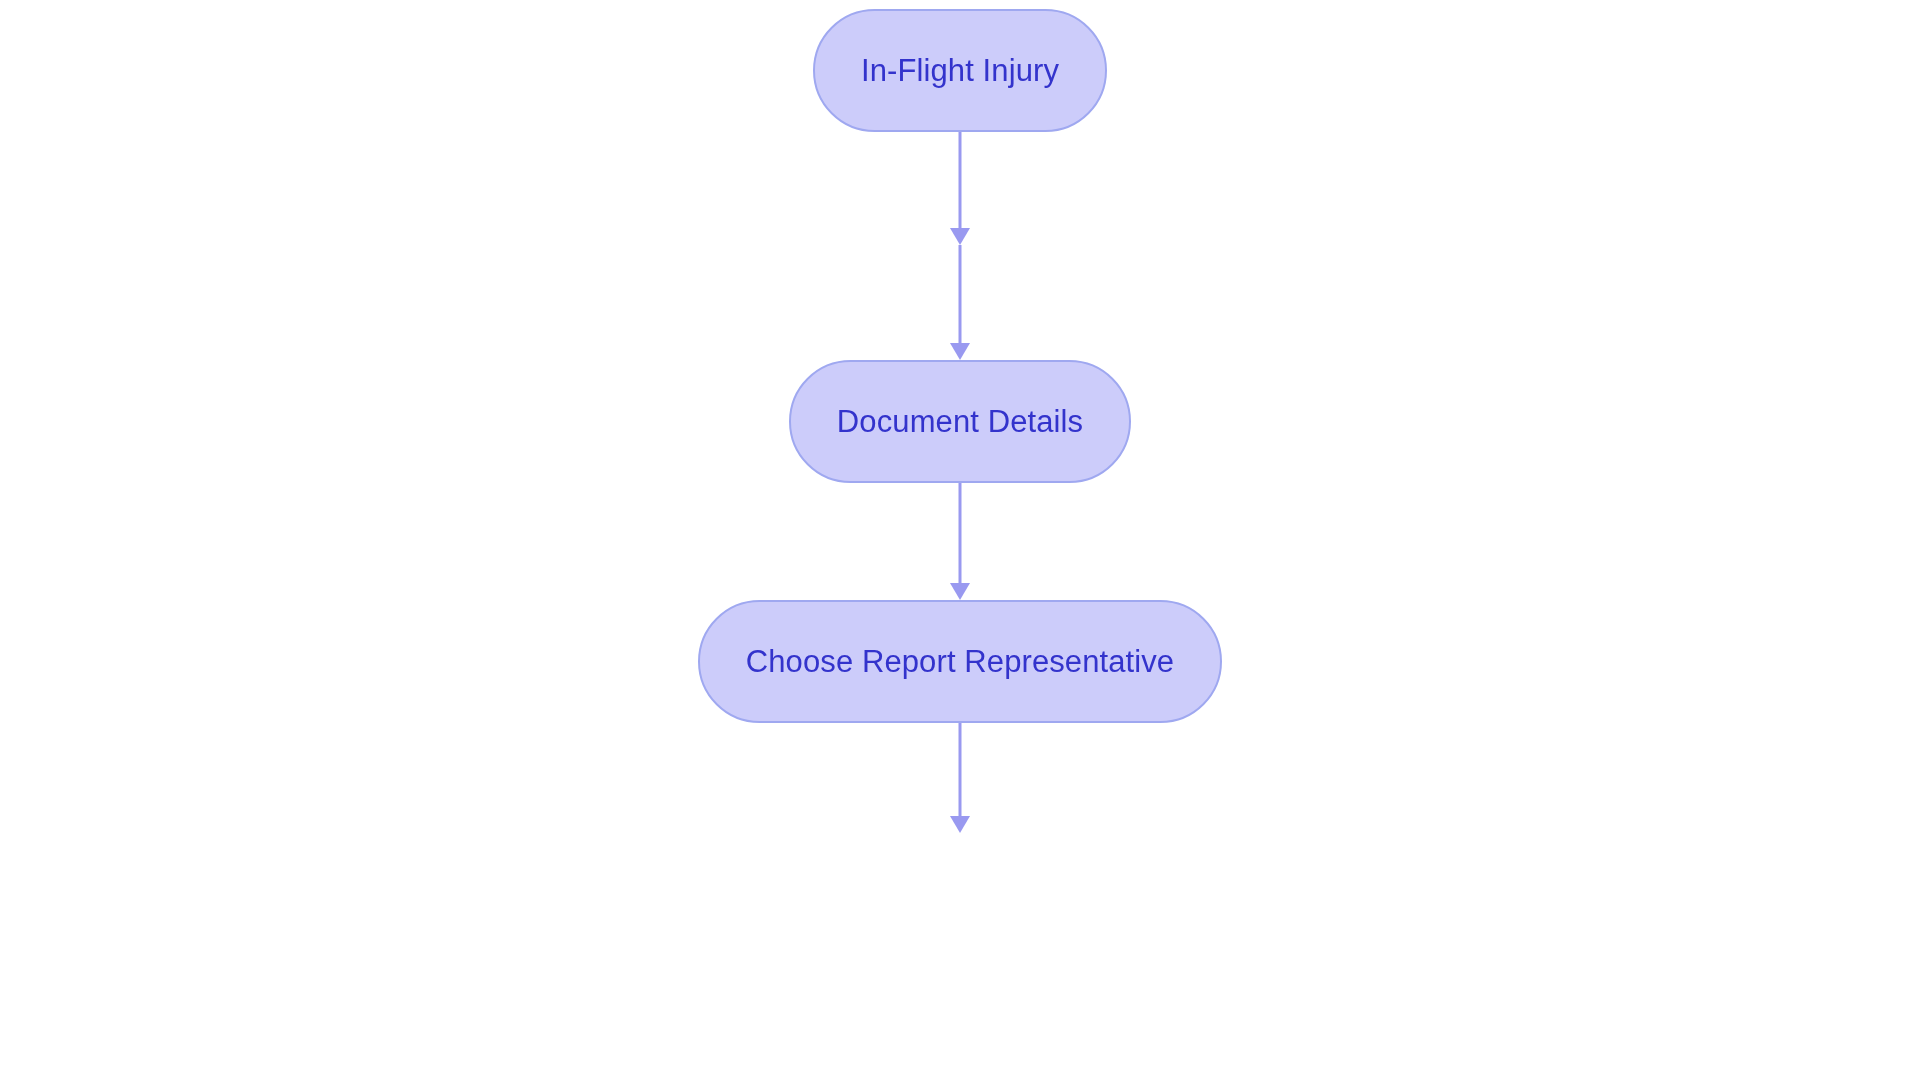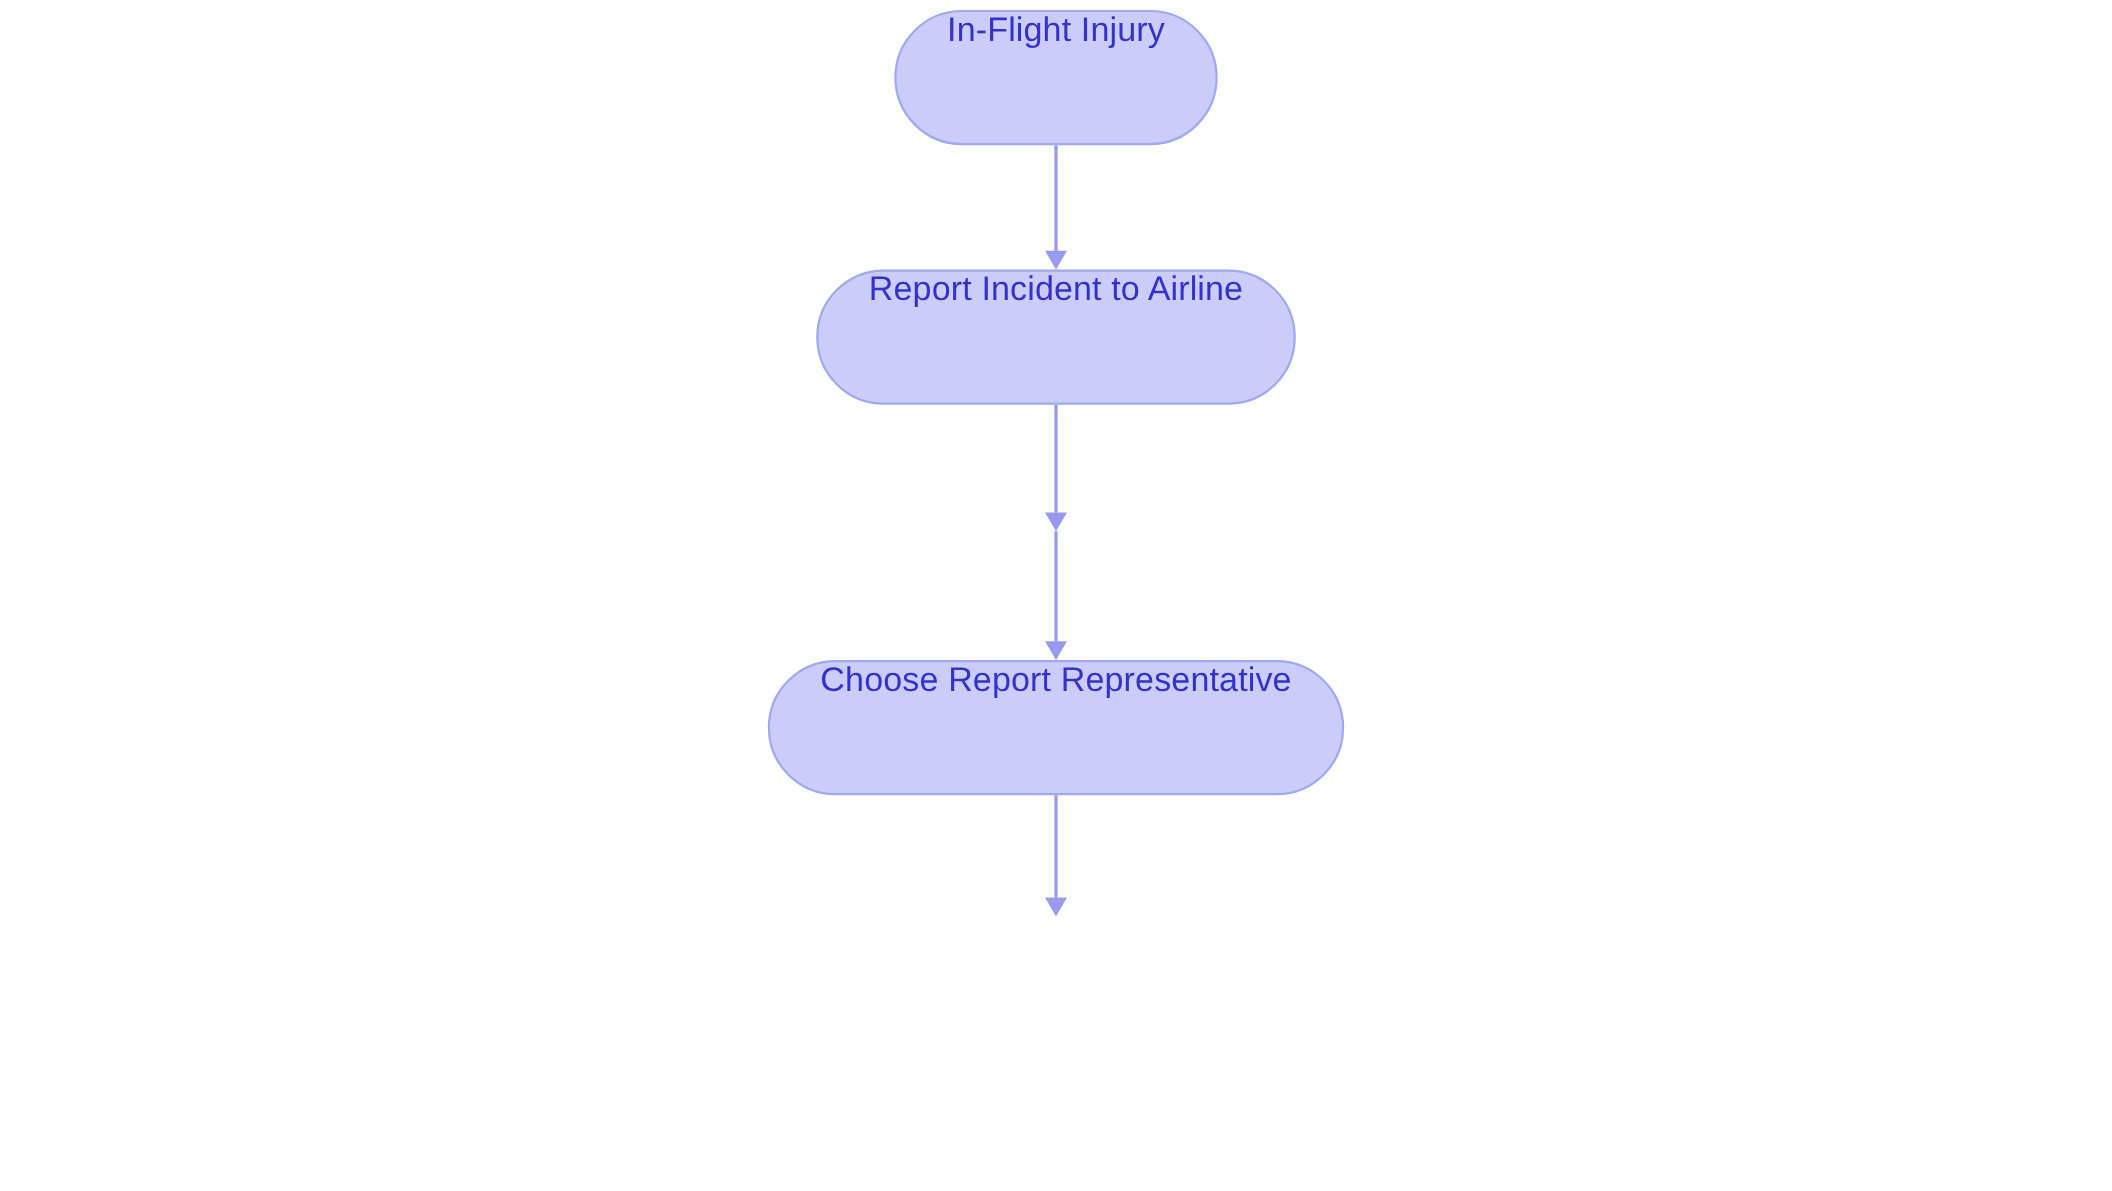--- a/index.html
+++ b/index.html
@@ -29,21 +29,21 @@
     flex-direction: column;
     align-items: center;
   }
   .node {
     box-sizing: border-box;
     height: 123px;
     background: #ccccfa;
     border: 2px solid #9fa8f0;
     border-radius: 62px;
     display: flex;
-    align-items: flex-start;
+    align-items: center;
     justify-content: center;
     padding: 0 46px;
     white-space: nowrap;
   }
   .node-label {
     color: #3333cc;
     font-size: 31px;
     font-family: "Liberation Sans", sans-serif;
     font-weight: 400;
     letter-spacing: 0.1px;
@@ -94,29 +94,29 @@
 
     <div class="node" id="node-0">
       <span class="node-label">In-Flight Injury</span>
     </div>
 
     <div class="connector" id="conn-0">
       <span class="line"></span>
       <span class="arrowhead"></span>
     </div>
 
-    <div class="node" id="node-1">
-      <span class="node-label">Report Incident to Airline</span>
-    </div>
 
     <div class="connector" id="conn-1">
       <span class="line"></span>
       <span class="arrowhead"></span>
     </div>
 
+    <div class="node" id="node-2">
+      <span class="node-label">Document Details</span>
+    </div>
 
     <div class="connector" id="conn-2">
       <span class="line"></span>
       <span class="arrowhead"></span>
     </div>
 
     <div class="node" id="node-3">
       <span class="node-label">Choose Report Representative</span>
     </div>
 

